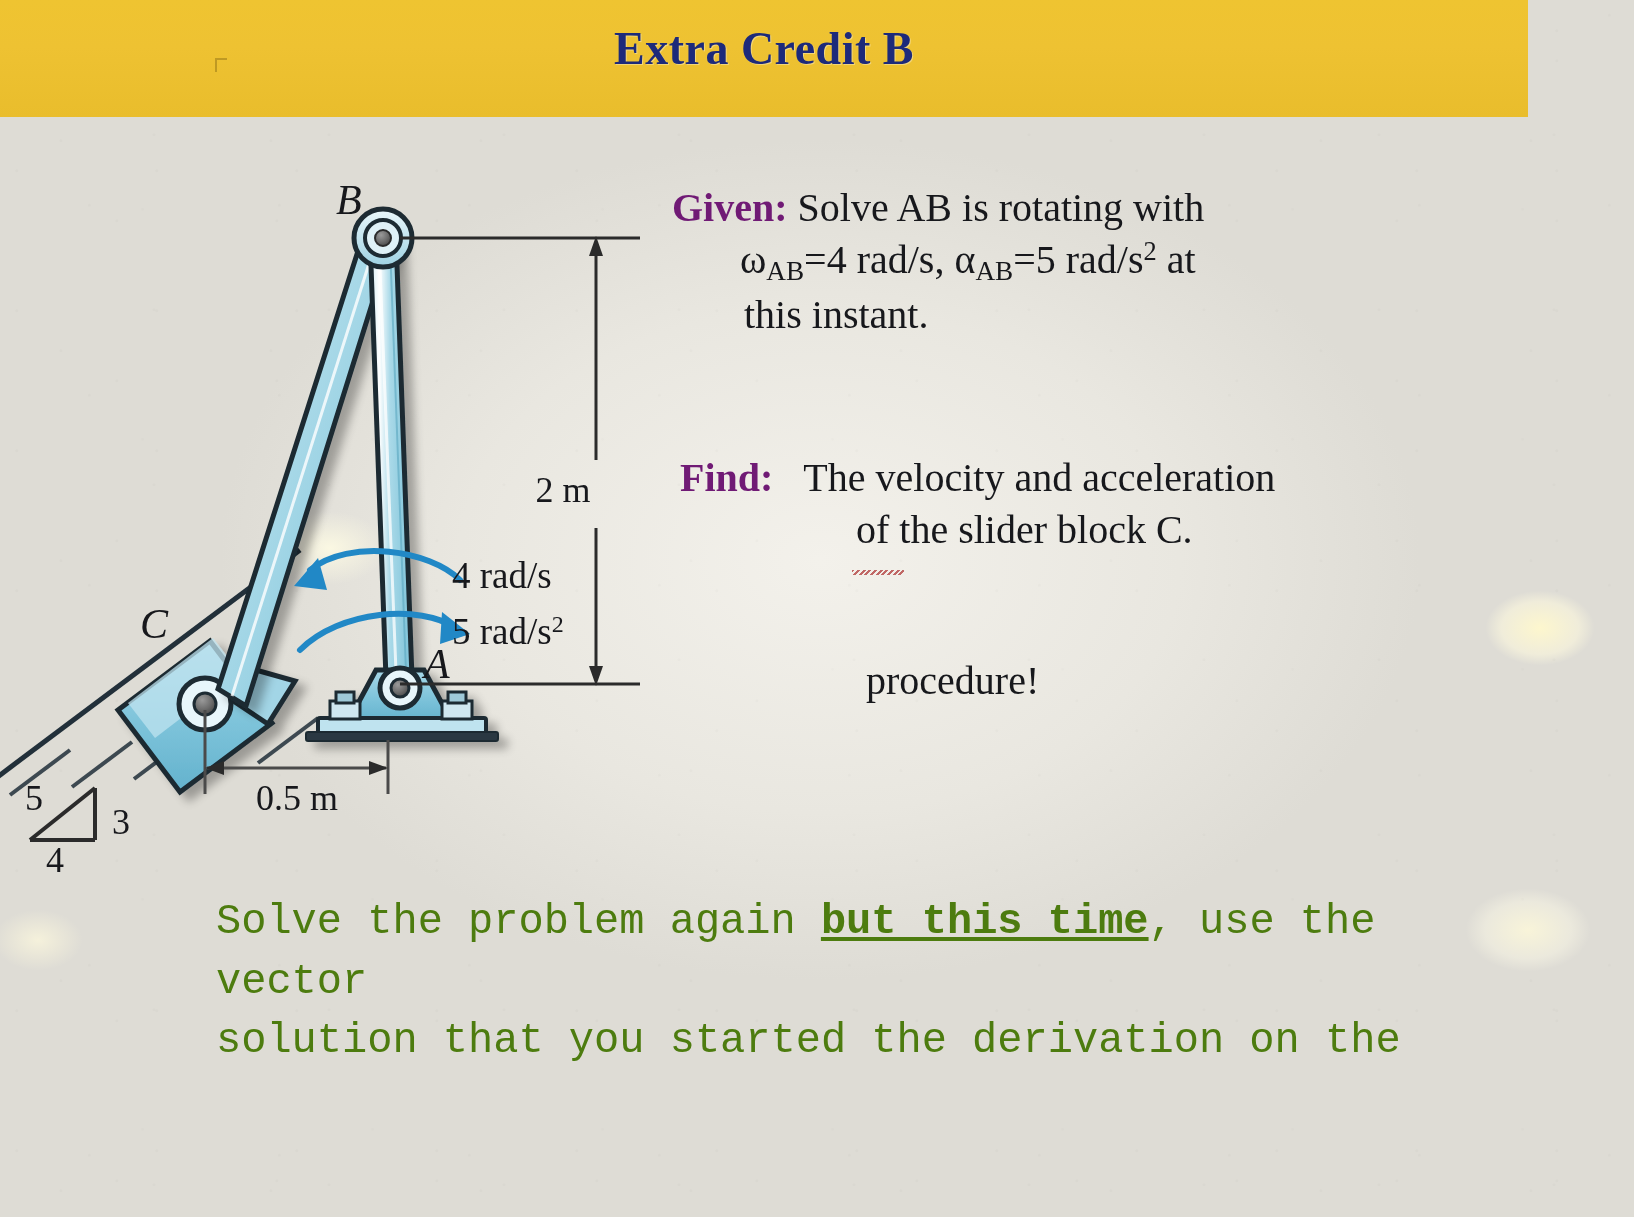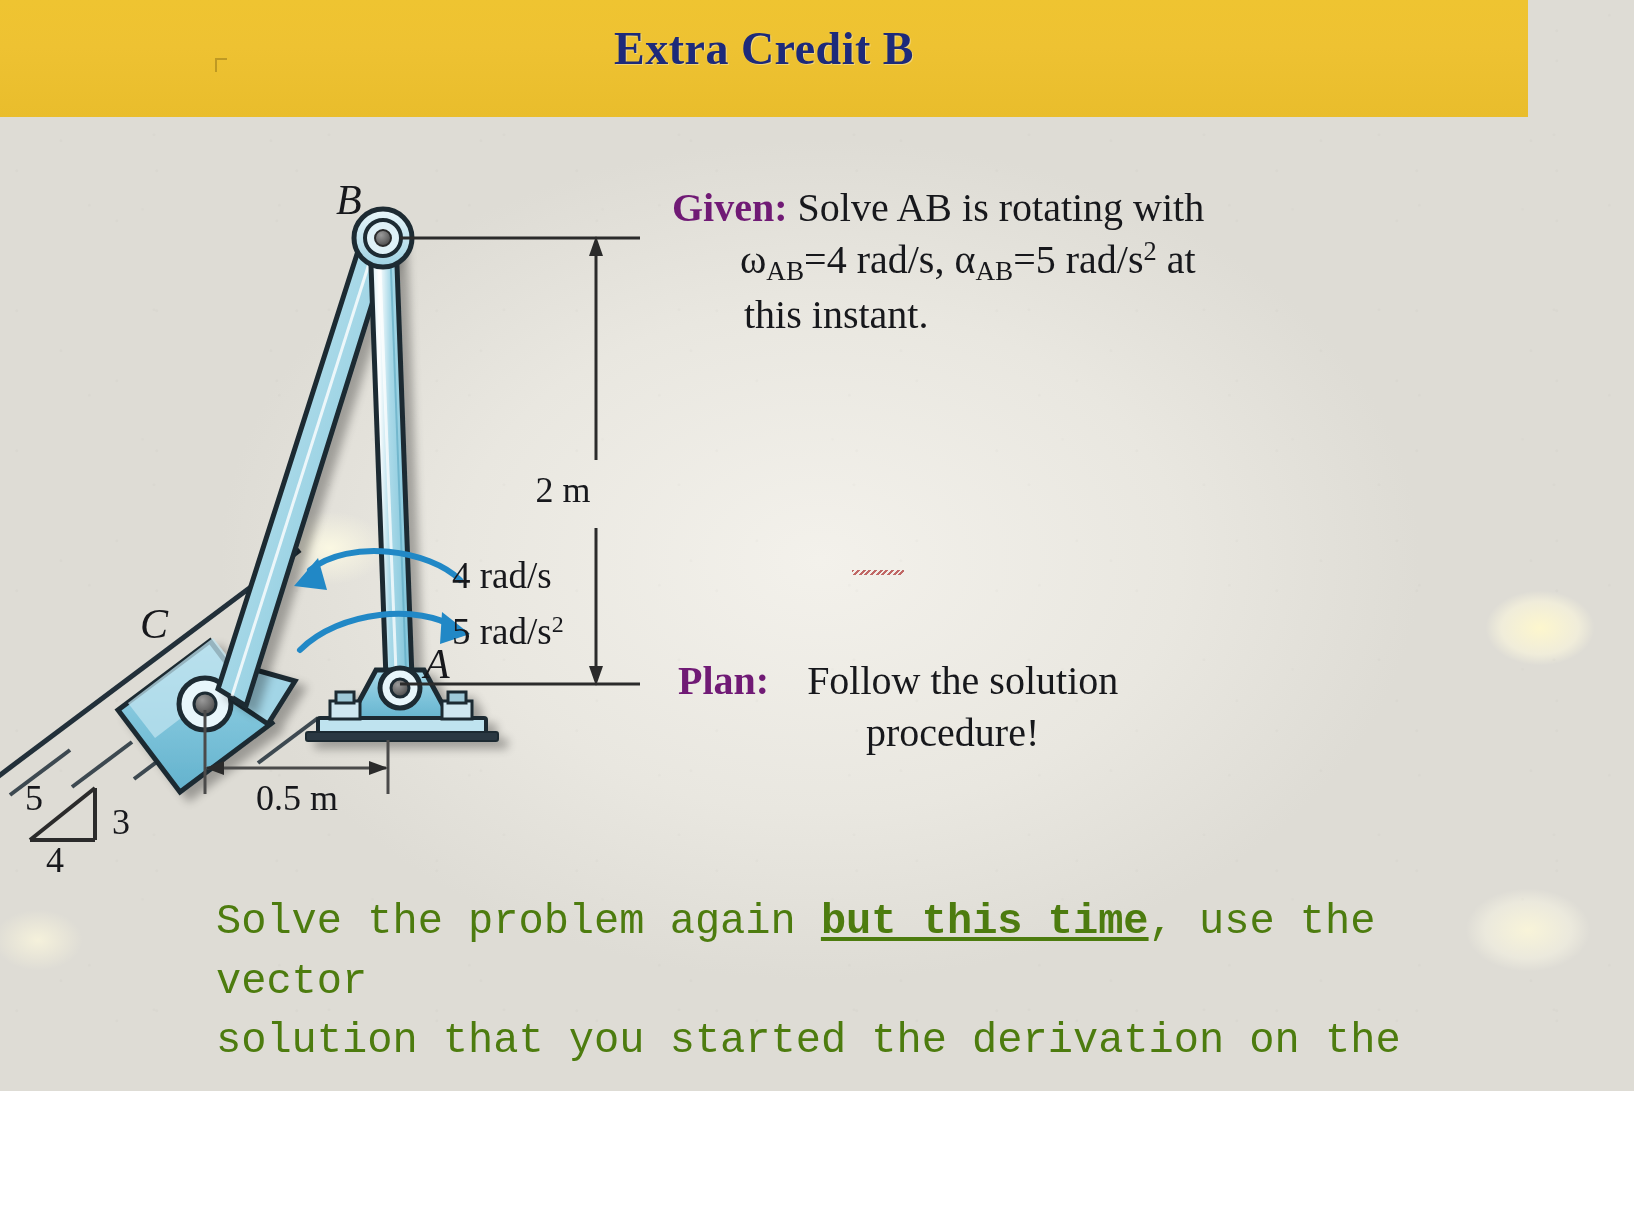--- a/index.html
+++ b/index.html
@@ -3,21 +3,21 @@
 <meta charset="utf-8">
 <style>
   html, body {
     margin: 0;
     padding: 0;
     background: #ffffff;
   }
   #slide {
     position: relative;
     width: 1634px;
-    height: 1091px;
+    height: 1217px;
     overflow: hidden;
     background: #e9e7e1;
     font-family: "Liberation Serif", serif;
   }
   
   #paper {
     position: absolute;
     inset: 0;
     background:
       radial-gradient(ellipse 70px 48px at 1540px 628px, rgba(255,248,205,0.95) 0%, rgba(255,250,222,0.55) 55%, rgba(255,255,255,0) 78%),
@@ -310,27 +310,30 @@
     <div id="given-l1">
       <span class="kw">Given:</span>
       <span>Solve AB is rotating with</span>
     </div>
     <div id="given-l2">
       <span>ω</span><sub class="ab">AB</sub><span>=4 rad/s, </span><span>α</span><sub class="ab">AB</sub><span>=5 rad/s</span><sup class="sq">2</sup><span> at</span>
     </div>
     <div id="given-l3">this instant.</div>
   </div>
 
+  <div class="txtblock body-ser" id="find-block">
+    <div id="find-l1">
+      <span class="kw">Find:</span>
+      &nbsp;&nbsp;<span>The velocity and acceleration</span>
+    </div>
+    <div id="find-l2">of the slider block C.</div>
+  </div>
   <div class="squig" style="left:852px; top:570px; width:52px;"></div>
 
   <div class="txtblock body-ser" id="plan-block">
-    <div id="plan-l1">
-      <span class="kw plan-kw">Plan:</span>
-      <span>Follow the solution</span>
-    </div>
     <div id="plan-l2">procedure!</div>
   </div>
 
   <div id="green-block">
     <span>Solve the problem again </span><span class="u-bold">but this time</span><span>, use the vector</span>
     <div>solution that you started the derivation on the</div>
   </div>
 
 </div>
 

